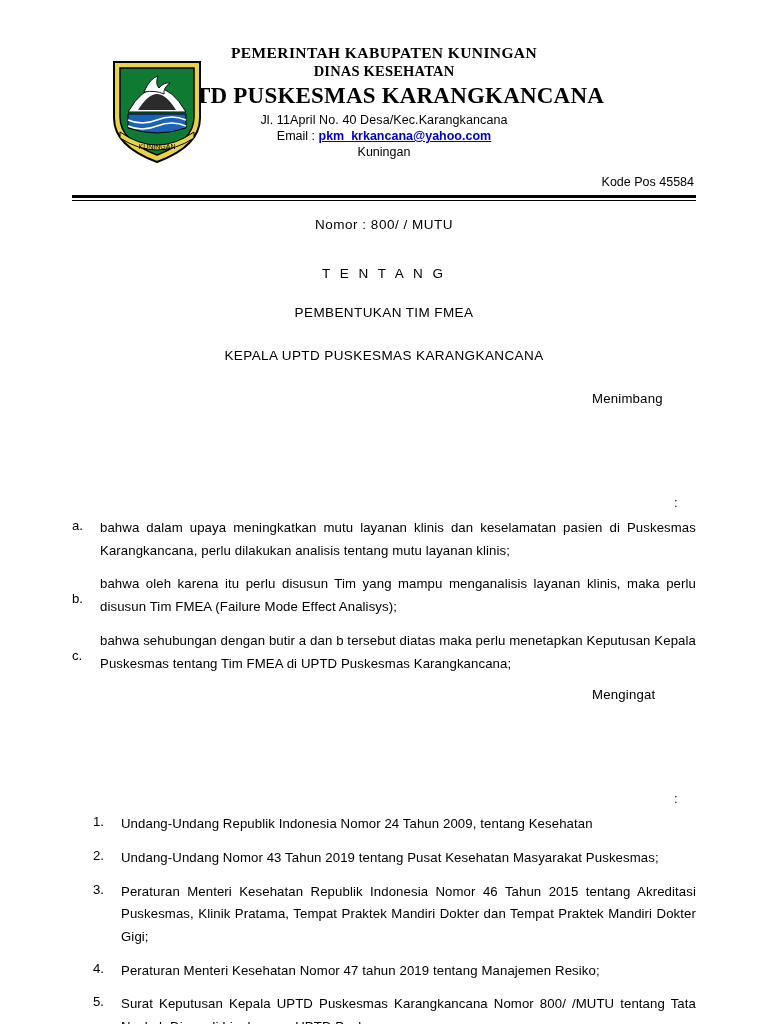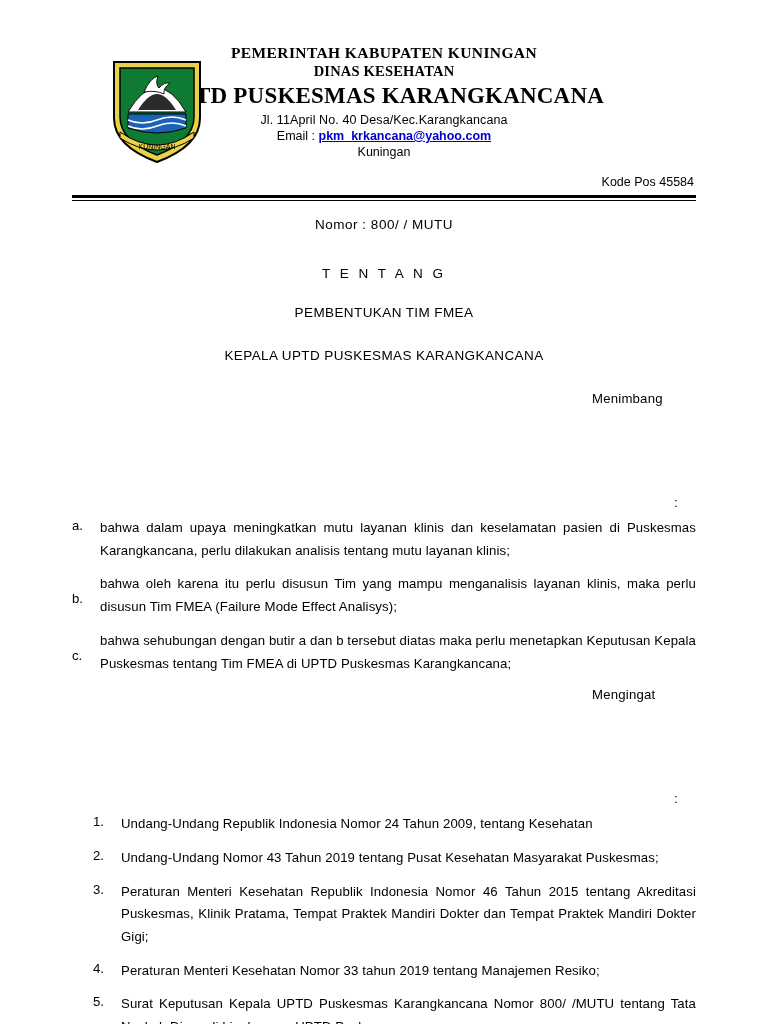--- a/index.html
+++ b/index.html
@@ -262,21 +262,21 @@
         <div class="item-row">
           <div class="item-marker">2.</div>
           <div class="item-text lastline-left">Undang-Undang Nomor 43 Tahun 2019 tentang Pusat Kesehatan Masyarakat Puskesmas;</div>
         </div>
         <div class="item-row">
           <div class="item-marker">3.</div>
           <div class="item-text lastline-left">Peraturan Menteri Kesehatan Republik Indonesia Nomor 46 Tahun 2015 tentang Akreditasi Puskesmas, Klinik Pratama, Tempat Praktek Mandiri Dokter dan Tempat Praktek Mandiri Dokter Gigi;</div>
         </div>
         <div class="item-row">
           <div class="item-marker">4.</div>
-          <div class="item-text lastline-left">Peraturan Menteri Kesehatan Nomor 33 tahun 2019 tentang Manajemen Resiko;</div>
+          <div class="item-text lastline-left">Peraturan Menteri Kesehatan Nomor 47 tahun 2019 tentang Manajemen Resiko;</div>
         </div>
         <div class="item-row">
           <div class="item-marker">5.</div>
           <div class="item-text">Surat Keputusan Kepala UPTD Puskesmas Karangkancana Nomor 800/    /MUTU tentang Tata Naskah Dinas di Lingkungan UPTD Puskesmas</div>
         </div>
       </div>
     </div>
 
   </div>
 

